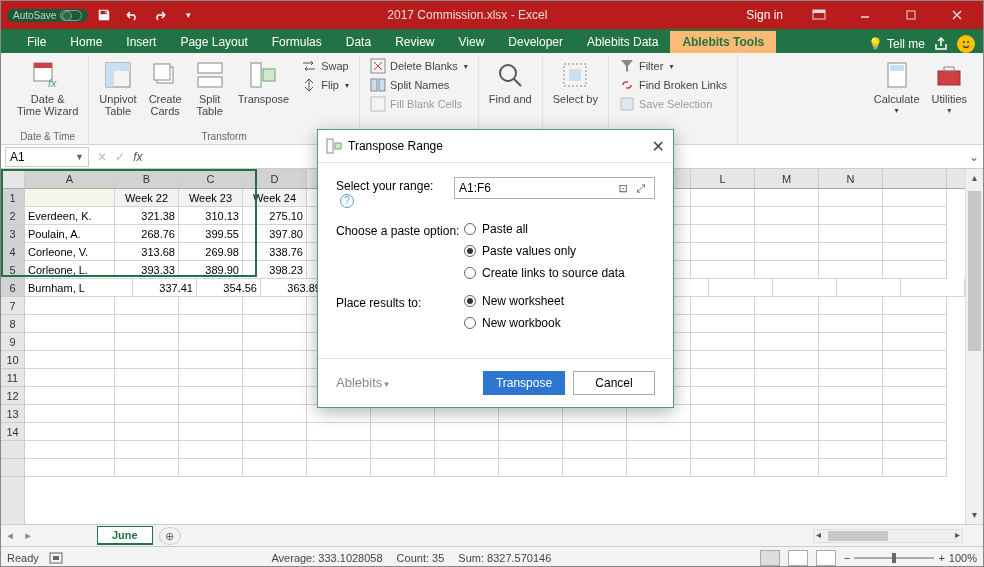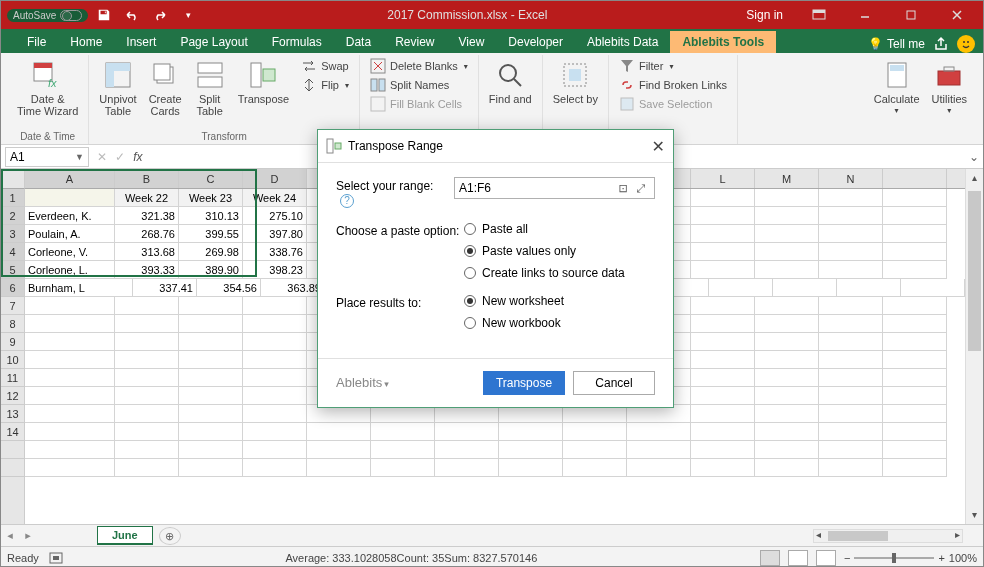--- a/index.html
+++ b/index.html
@@ -73,21 +73,21 @@
 .sheet-tabs .navbtn { width: 18px; text-align: center; color: #888; }
 .sheet-tab { padding: 2px 14px; background: #fff; border: 1px solid #217346; border-bottom: 2px solid #217346; color: #217346; font-weight: bold; }
 .sheet-add { width: 22px; height: 18px; margin-left: 6px; text-align: center; color: #666; border: 1px solid #ccc; border-radius: 50%; line-height: 16px; }
 .hscroll-area { flex: 1; display: flex; align-items: center; justify-content: flex-end; padding-right: 20px; }
 .hscroll { width: 150px; height: 14px; background: #f0f0f0; border: 1px solid #ddd; position: relative; }
 .hscroll .thumb { position: absolute; left: 14px; top: 1px; bottom: 1px; width: 60px; background: #c8c8c8; }
 
 
 .statusbar { height: 22px; background: #f3f3f3; border-top: 1px solid #ccc; display: flex; align-items: center; font-size: 11px; color: #444; padding: 0 6px; }
 .statusbar .left { display: flex; align-items: center; gap: 10px; }
-.statusbar .stats { flex: 1; text-align: left; display: flex; justify-content: center; }
+.statusbar .stats { flex: 1; text-align: left; display: flex; gap: 14px; justify-content: center; }
 .statusbar .right { display: flex; align-items: center; gap: 8px; }
 .viewbtn { width: 20px; height: 16px; border: 1px solid #aaa; background: #fff; }
 .zoom { display: flex; align-items: center; gap: 4px; }
 .zoom .slider { width: 80px; height: 2px; background: #aaa; position: relative; }
 .zoom .slider::after { content: ""; position: absolute; left: 38px; top: -4px; width: 4px; height: 10px; background: #666; }
 
 
 .dialog { position: absolute; left: 316px; top: 128px; width: 357px; background: #fff; border: 1px solid #4f9e76; box-shadow: 0 4px 16px rgba(0,0,0,0.3); font-size: 12px; }
 .dialog .dtitle { height: 28px; display: flex; align-items: center; padding: 16px 8px; border-bottom: 1px solid #e0e0e0; }
 .dialog .dtitle .dicon { width: 16px; height: 16px; margin-right: 6px; }

